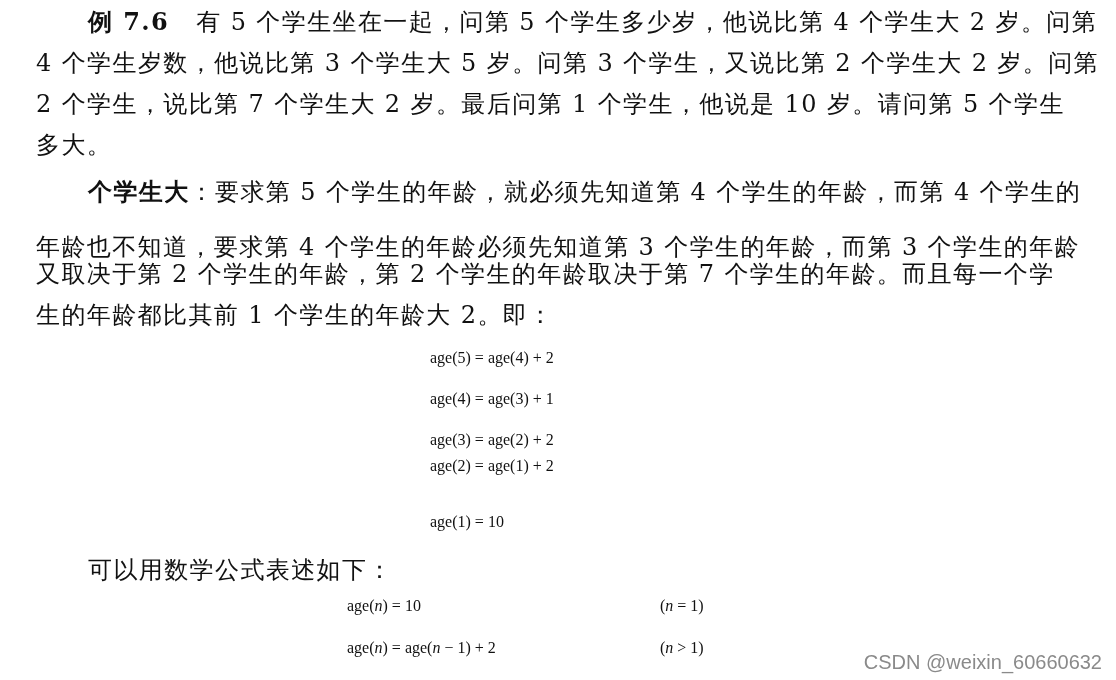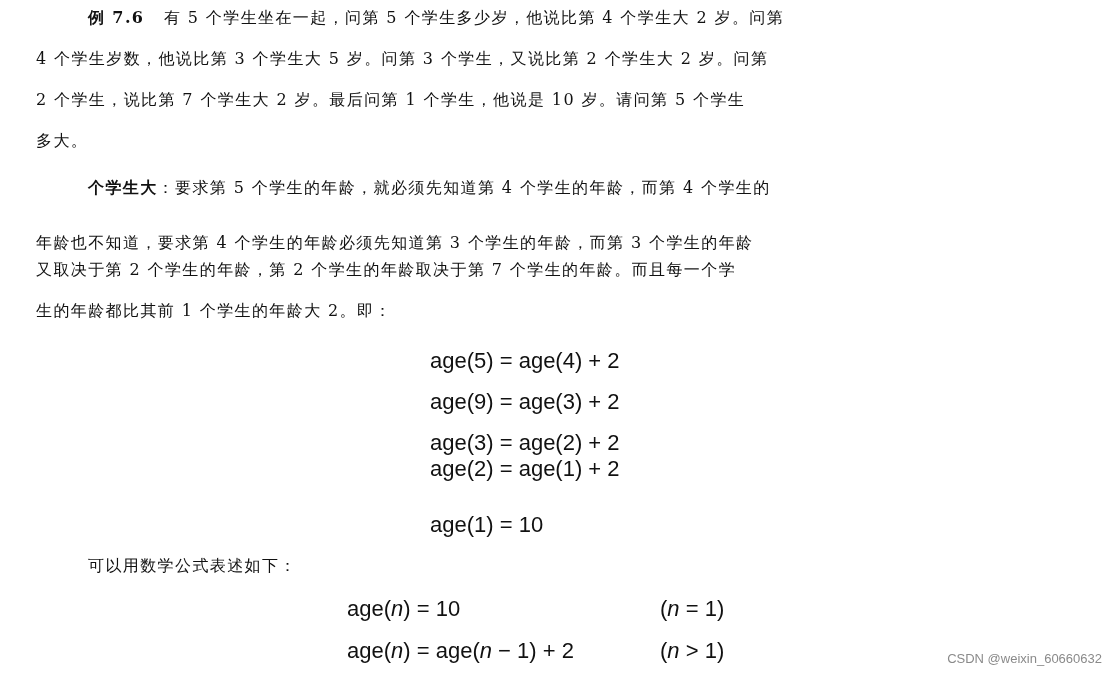--- a/index.html
+++ b/index.html
@@ -3,33 +3,33 @@
 <meta charset="utf-8">
 <style>
   html, body { margin: 0; padding: 0; background: #ffffff; }
   body {
     width: 1116px; height: 680px; position: relative; overflow: hidden;
     font-family: "DejaVu Serif", "Liberation Serif", serif;
     color: #111111;
   }
   .line {
     position: absolute; left: 36px; white-space: nowrap;
-    font-size: 16px; line-height: 1; letter-spacing: 1.4px;
+    font-size: 24px; line-height: 1; letter-spacing: 1.4px;
   }
   .bold { font-weight: bold; }
   .eq {
     position: absolute; white-space: nowrap;
-    font-family: Liberation Sans, sans-serif;
-    font-size: 22px; line-height: 1;
+    font-family: Liberation Serif, serif;
+    font-size: 16px; line-height: 1;
   }
   .it { font-style: italic; }
   .watermark {
     position: absolute; right: 14px; top: 651px;
     font-family: "Liberation Sans", "DejaVu Sans", sans-serif;
-    font-size: 13px; color: #8a8a8a; white-space: nowrap;
+    font-size: 20px; color: #8a8a8a; white-space: nowrap;
   }
   .cond { position: absolute; left: 660px; }
 </style>
 </head>
 <body>
 
 <div class="line" style="top:10px; left:88px;">
   <span class="bold">例 7.6</span>&nbsp;&nbsp;&nbsp;<span>有 5 个学生坐在一起，问第 5 个学生多少岁，他说比第 4 个学生大 2 岁。问第</span>
 </div>
 <div class="line" style="top:51px;">4 个学生岁数，他说比第 3 个学生大 5 岁。问第 3 个学生，又说比第 2 个学生大 2 岁。问第</div>
@@ -37,21 +37,21 @@
 <div class="line" style="top:133px;">多大。</div>
 
 <div class="line" style="top:180px; left:88px;">
   <span class="bold">个学生大</span><span>：要求第 5 个学生的年龄，就必须先知道第 4 个学生的年龄，而第 4 个学生的</span>
 </div>
 <div class="line" style="top:235px;">年龄也不知道，要求第 4 个学生的年龄必须先知道第 3 个学生的年龄，而第 3 个学生的年龄</div>
 <div class="line" style="top:262px;">又取决于第 2 个学生的年龄，第 2 个学生的年龄取决于第 7 个学生的年龄。而且每一个学</div>
 <div class="line" style="top:303px;">生的年龄都比其前 1 个学生的年龄大 2。即：</div>
 
 <div class="eq" style="left:430px; top:350px;">age(5) = age(4) + 2</div>
-<div class="eq" style="left:430px; top:391px;">age(9) = age(3) + 2</div>
+<div class="eq" style="left:430px; top:391px;">age(4) = age(3) + 1</div>
 <div class="eq" style="left:430px; top:432px;">age(3) = age(2) + 2</div>
 <div class="eq" style="left:430px; top:458px;">age(2) = age(1) + 2</div>
 <div class="eq" style="left:430px; top:514px;">age(1) = 10</div>
 
 <div class="line" style="top:558px; left:88px;">可以用数学公式表述如下：</div>
 
 <div class="eq" style="left:347px; top:598px; width:500px;">
   <span>age(</span><span class="it">n</span><span>) = 10</span>
   <span class="cond" style="left:313px;"><span>(</span><span class="it">n</span><span> = 1)</span></span>
 </div>

